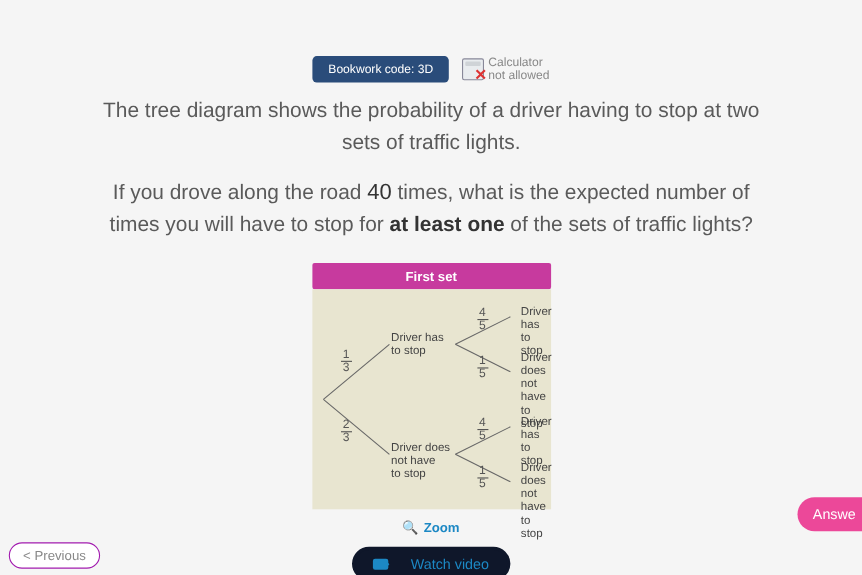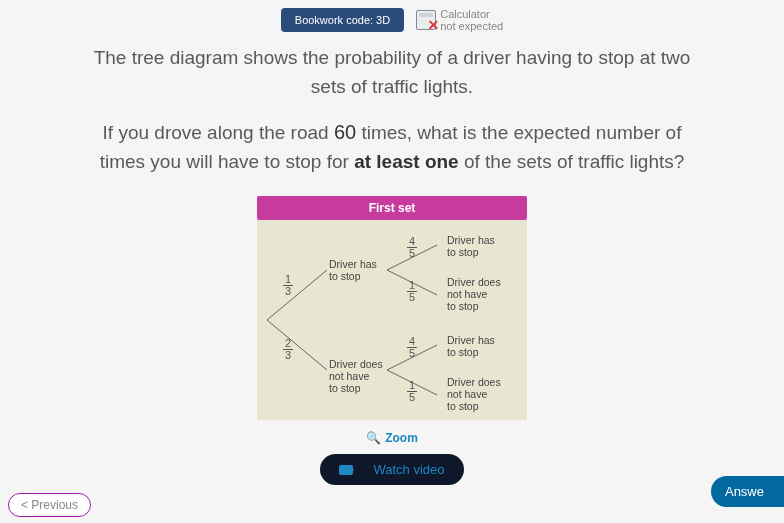--- a/index.html
+++ b/index.html
@@ -10,20 +10,21 @@
     font-family: Arial, Helvetica, sans-serif;
     position: relative;
     overflow: hidden;
   }
   .top-bar {
     display: flex;
     justify-content: center;
     align-items: center;
     gap: 12px;
     padding: 8px 0 12px;
+    margin-top: 43px;
   }
   .bookwork {
     background: #2a4c7a;
     color: #fff;
     font-size: 11px;
     padding: 6px 14px;
     border-radius: 4px;
   }
   .calc-box {
     display: flex;
@@ -68,21 +69,21 @@
   }
   .bignum { font-size: 20px; color: #333; }
   .bold { font-weight: bold; color: #333; }
   .diagram-wrap {
     display: flex;
     justify-content: center;
     margin-top: 6px;
   }
   .diagram {
     position: relative;
-    width: 270px;
+    width: 217px;
   }
   .headers {
     display: flex;
     height: 24px;
   }
   .hdr {
     flex: 1;
     background: #c73a9e;
     color: #fff;
     font-size: 12px;
@@ -166,52 +167,52 @@
     border: 1px solid #a21caf;
     color: #888;
     border-radius: 16px;
     padding: 4px 12px;
     font-size: 12px;
     cursor: pointer;
   }
   .answer-btn {
     position: absolute;
     right: 0;
-    bottom: 16px;
-    background: #0369a1;
+    bottom: 40px;
+    background: #ec4899;
     color: #fff;
     border: none;
     border-top-left-radius: 16px;
     border-bottom-left-radius: 16px;
-    padding: 8px 20px 8px 14px;
+    padding: 8px 6px 8px 14px;
     font-size: 13px;
     cursor: pointer;
   }
 </style>
 </head>
 <body>
 
 <div class="top-bar">
   <div class="bookwork">Bookwork code: 3D</div>
   <div class="calc-box">
     <span class="calc-icon"></span>
     <span>
       <span>Calculator</span><br>
-      <span>not expected</span>
+      <span>not allowed</span>
     </span>
   </div>
 </div>
 
 <div class="question">
   <div>
     <span>The tree diagram shows the probability of a driver having to stop at two</span><br>
     <span>sets of traffic lights.</span>
   </div>
   <div class="part2">
-    <span>If you drove along the road </span><span class="bignum">60</span><span> times, what is the expected number of</span><br>
+    <span>If you drove along the road </span><span class="bignum">40</span><span> times, what is the expected number of</span><br>
     <span>times you will have to stop for </span><span class="bold">at least one</span><span> of the sets of traffic lights?</span>
   </div>
 </div>
 
 <div class="diagram-wrap">
   <div class="diagram">
     <div class="headers">
       <div class="hdr">First set</div>
     </div>
     <div class="tree-area">

